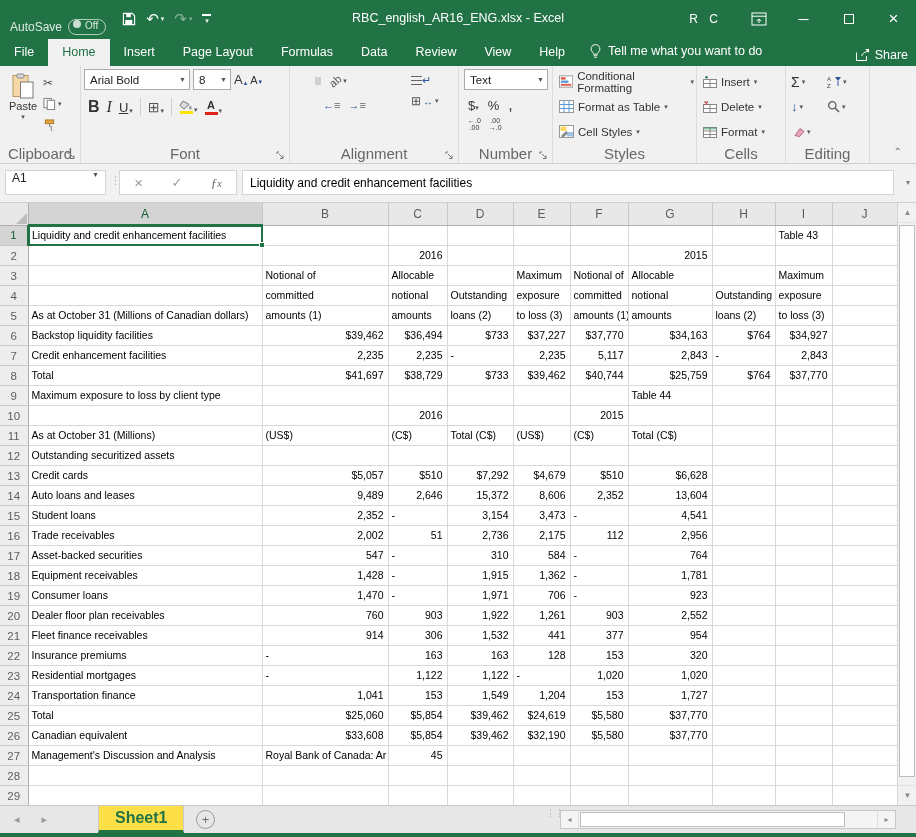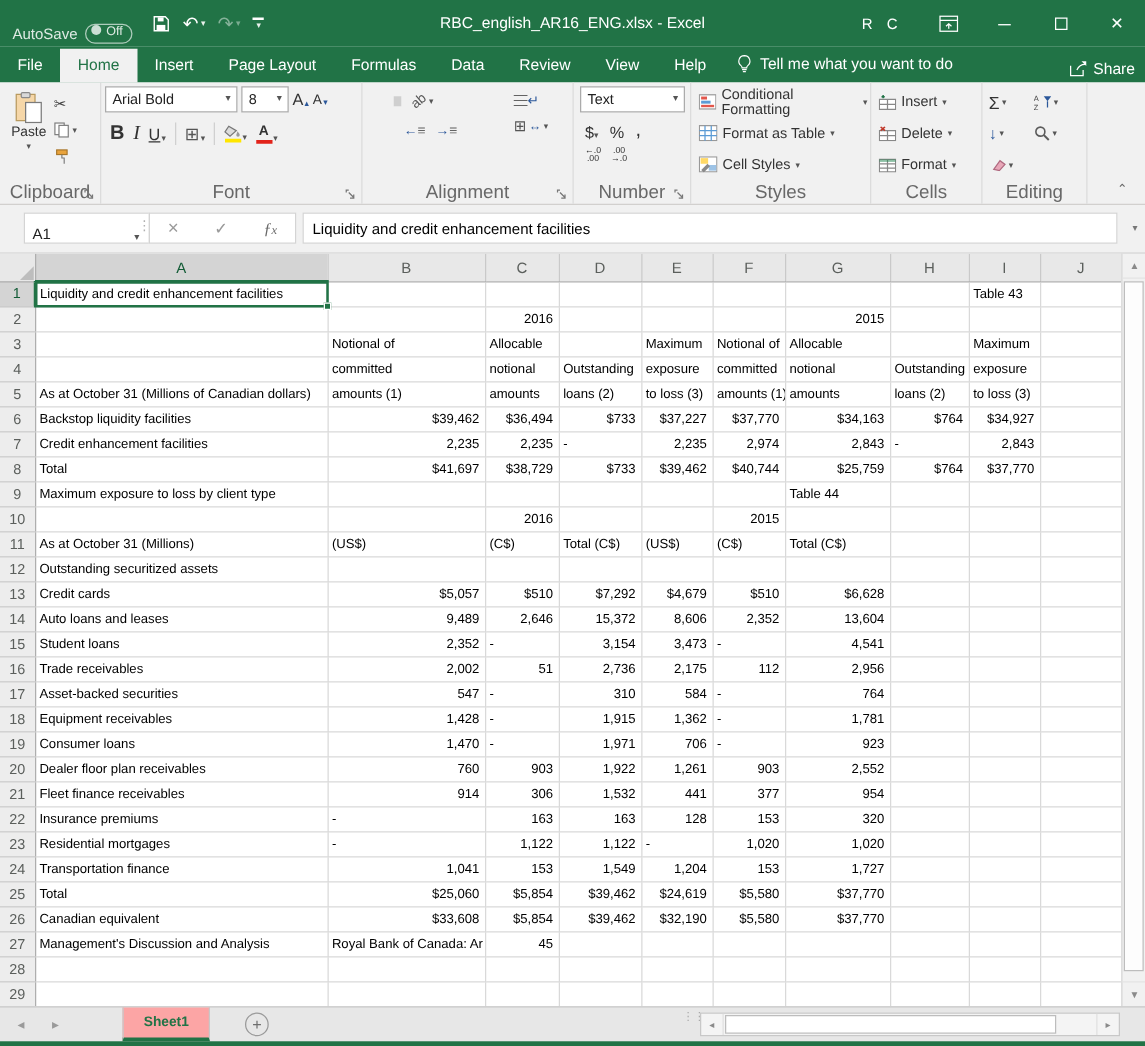--- a/index.html
+++ b/index.html
@@ -67,21 +67,21 @@
   .stylerow { display:flex; align-items:center; gap:4px; height:25px; font-size:11.5px; color:#333; }
   .g-cells { width:89px; padding-left:6px; }
   .g-editing { width:84px; padding-left:5px; }
   .editgrid { display:grid; grid-template-columns:36px 36px; grid-auto-rows:25px; align-items:center; }
   .ebtn { display:flex; align-items:center; gap:2px; font-size:13px; color:#333; }
   .collapse-col { flex:1; position:relative; }
   .collapse-chevron { position:absolute; right:14px; bottom:6px; color:#666; font-size:10px; }
 
   
   #formularow { position:absolute; top:164px; left:0; width:916px; height:39px; background:#f1f1f1; border-bottom:1px solid #cfcfcf; }
-  #namebox { position:absolute; left:19px; top:6px; width:101px; height:25px; background:#fff; border:1px solid #d4d4d4; display:flex; align-items:flex-end; justify-content:space-between; padding:0 6px; font-size:12px; color:#222; }
+  #namebox { position:absolute; left:5px; top:6px; width:101px; height:25px; background:#fff; border:1px solid #d4d4d4; display:flex; align-items:flex-start; justify-content:space-between; padding:0 6px; font-size:12px; color:#222; }
   .fsplit { position:absolute; left:110px; top:10px; color:#b0b0b0; font-size:11px; letter-spacing:0; }
   #fxbox { position:absolute; left:119px; top:6px; width:118px; height:25px; background:#fff; border:1px solid #d4d4d4; display:flex; align-items:center; justify-content:space-around; color:#9a9a9a; font-size:13px; }
   #fxbox .fx { font-style:italic; color:#6a6a6a; font-family:"Liberation Serif",serif; }
   #formula-input { position:absolute; left:242px; top:6px; width:652px; height:25px; background:#fff; border:1px solid #d4d4d4; display:flex; align-items:center; padding-left:7px; font-size:12px; color:#000; white-space:nowrap; overflow:hidden; }
   .fchev { position:absolute; right:6px; top:14px; color:#777; font-size:8px; }
 
   
   #gridwrap { position:absolute; top:203px; left:0; width:897px; height:602px; background:#fff; overflow:hidden; }
   table#sheet-table { border-collapse:collapse; table-layout:fixed; width:897px; }
   #sheet-table th, #sheet-table td { padding:0; font-weight:normal; }
@@ -101,21 +101,21 @@
 
   
   #vscroll { position:absolute; top:203px; right:0; width:19px; height:602px; background:#f1f1f1; border-left:1px solid #d6d6d6; }
   .varrow { width:19px; height:20px; display:flex; align-items:center; justify-content:center; color:#8a8a8a; font-size:8px; border-bottom:1px solid #e3e3e3; }
   .varrow.bottom { position:absolute; bottom:0; border-top:1px solid #e3e3e3; border-bottom:none; }
   #vthumb { position:absolute; top:22px; left:1px; width:16px; height:552px; background:#fdfdfd; border:1px solid #bdbdbd; }
 
   
   #sheetbar { position:absolute; top:805px; left:0; width:916px; height:28px; background:#e7e7e7; border-top:1px solid #c8c8c8; }
   .navarrows { position:absolute; left:14px; top:7px; color:#9a9a9a; font-size:11px; letter-spacing:22px; }
-  #sheet-tab { position:absolute; left:98px; top:0; height:27px; background:#fca5a5; border-left:1px solid #c8c8c8; border-right:1px solid #c8c8c8; border-bottom:3px solid #217346; padding:0 16px; display:flex; align-items:center; font-size:11px; font-weight:bold; color:#217346;justify-content:flex-end; }
+  #sheet-tab { position:absolute; left:98px; top:0; height:27px; background:#fde047; border-left:1px solid #c8c8c8; border-right:1px solid #c8c8c8; border-bottom:3px solid #217346; padding:0 16px; display:flex; align-items:center; font-size:16px; font-weight:bold; color:#217346;justify-content:flex-end; }
   .addsheet { position:absolute; left:196px; top:4px; width:19px; height:19px; border:1px solid #9a9a9a; border-radius:50%; color:#6e6e6e; font-size:13px; display:flex; align-items:center; justify-content:center; }
   .tabsplit { position:absolute; left:546px; top:5px; color:#a8a8a8; font-size:9px; line-height:5px; text-align:center; }
   #hscroll { position:absolute; left:560px; top:4px; width:336px; height:19px; background:#f4f4f4; border:1px solid #c8c8c8; }
   .harrow { position:absolute; top:0; width:18px; height:17px; display:flex; align-items:center; justify-content:center; color:#8a8a8a; font-size:8px; }
   .harrow.left { left:0; border-right:1px solid #e0e0e0; }
   .harrow.right { right:0; border-left:1px solid #e0e0e0; }
   #hthumb { position:absolute; left:19px; top:1px; width:265px; height:15px; background:#fff; border:1px solid #bdbdbd; }
 
   
   #statusbar { position:absolute; top:833px; left:0; width:916px; height:4px; background:#217346; }
@@ -719,21 +719,21 @@
             <td class="cell num">
               <span class="ct">2,235</span>
             </td>
             <td class="cell">
               <span class="ct">-</span>
             </td>
             <td class="cell num">
               <span class="ct">2,235</span>
             </td>
             <td class="cell num">
-              <span class="ct">2,974</span>
+              <span class="ct">5,117</span>
             </td>
             <td class="cell num">
               <span class="ct">2,843</span>
             </td>
             <td class="cell">
               <span class="ct">-</span>
             </td>
             <td class="cell num">
               <span class="ct">2,843</span>
             </td>

